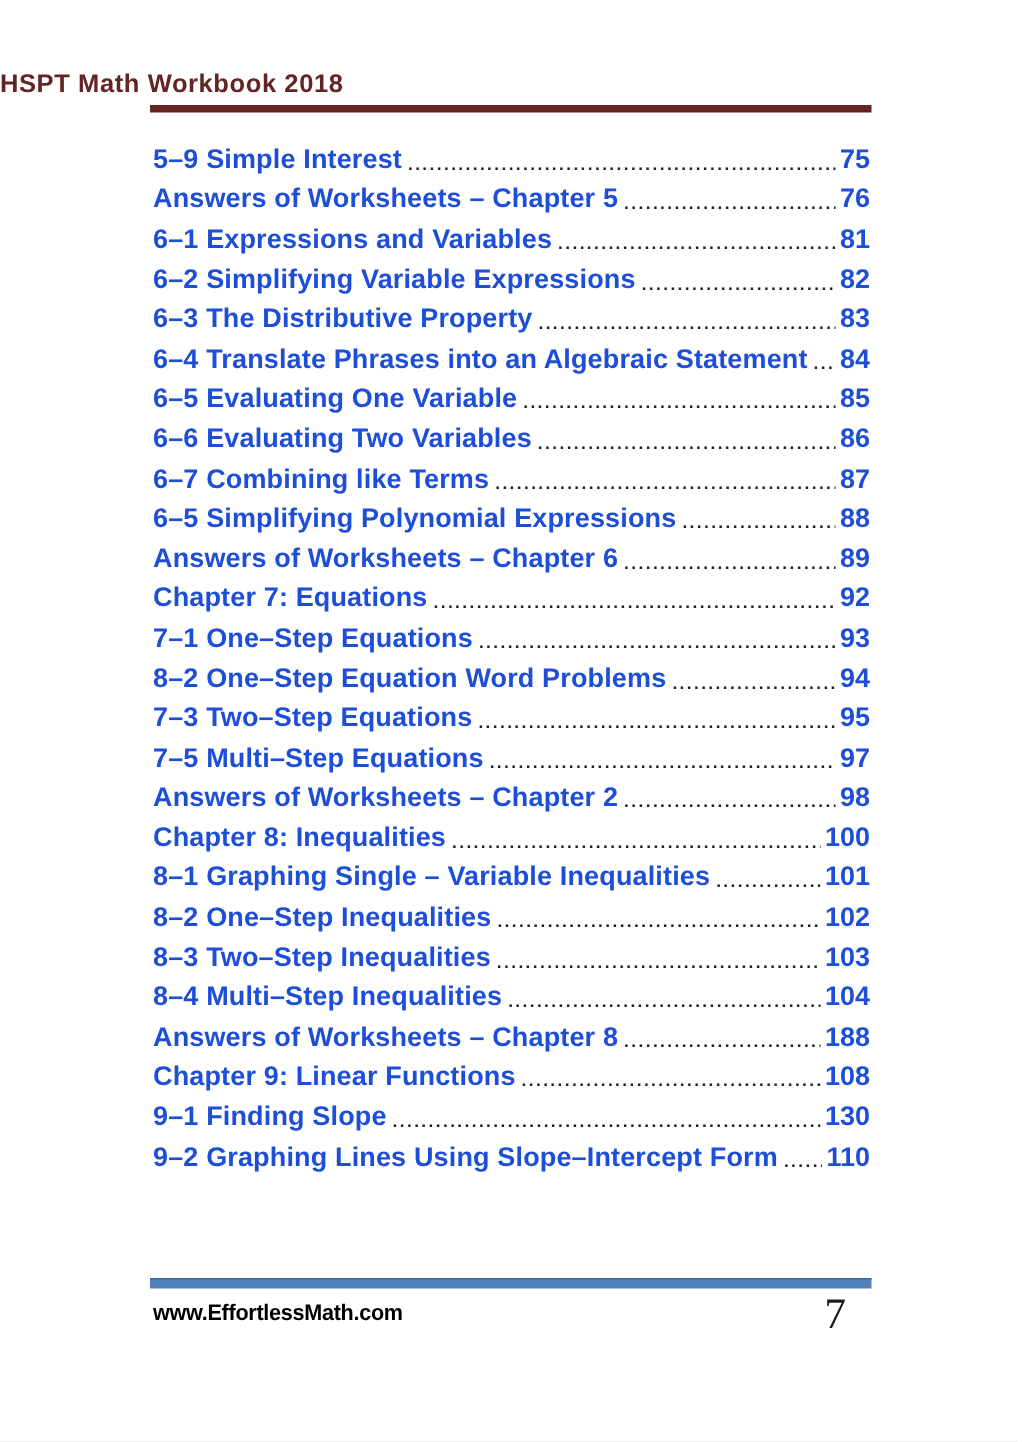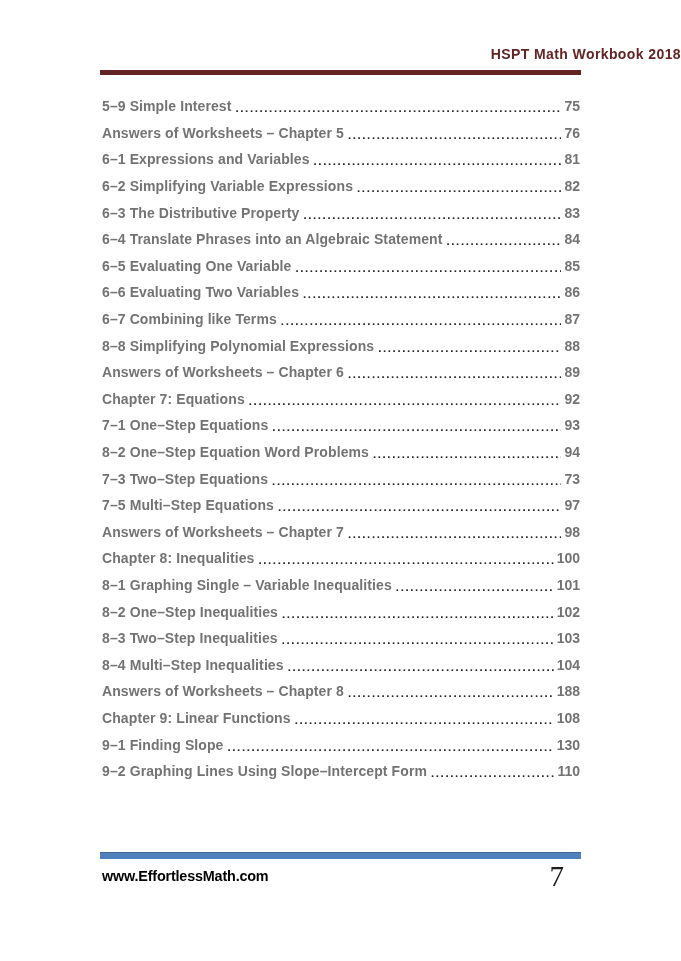--- a/index.html
+++ b/index.html
@@ -14,22 +14,22 @@
     background: #ffffff;
     font-family: "Liberation Sans", sans-serif;
     overflow: hidden;
     margin: 0 auto;
   }
   .header-title {
     position: absolute;
     top: 46px;
     left: 0;
     right: 0;
-    text-align: right;
-    font-size: 14px;
+    text-align: left;
+    font-size: 17px;
     font-weight: bold;
     letter-spacing: 0.4px;
     color: #632423;
   }
   .header-rule {
     position: absolute;
     top: 70px;
     left: 100px;
     width: 481px;
     height: 5px;
@@ -38,23 +38,23 @@
   .toc {
     position: absolute;
     top: 93px;
     left: 102px;
     width: 478px;
   }
   .toc-row {
     height: 26.6px;
     display: flex;
     align-items: center;
-    font-size: 14px;
-    font-weight: bold;
-    color: #737373;
+    font-size: 18px;
+    font-weight: bold;
+    color: #1d4ed8;
     white-space: nowrap;
   }
   .toc-label {
     flex: 0 0 auto;
     letter-spacing: 0.1px;
   }
   .toc-dots {
     flex: 1 1 auto;
     overflow: hidden;
     margin: 0 3px 0 4px;
@@ -157,21 +157,21 @@
         <span class="toc-label">6–6 Evaluating Two Variables</span>
         <span class="toc-dots"></span>
         <span class="toc-page">86</span>
       </div>
       <div class="toc-row">
         <span class="toc-label">6–7 Combining like Terms</span>
         <span class="toc-dots"></span>
         <span class="toc-page">87</span>
       </div>
       <div class="toc-row">
-        <span class="toc-label">8–8 Simplifying Polynomial Expressions</span>
+        <span class="toc-label">6–5 Simplifying Polynomial Expressions</span>
         <span class="toc-dots"></span>
         <span class="toc-page">88</span>
       </div>
       <div class="toc-row">
         <span class="toc-label">Answers of Worksheets – Chapter 6</span>
         <span class="toc-dots"></span>
         <span class="toc-page">89</span>
       </div>
       <div class="toc-row">
         <span class="toc-label">Chapter 7: Equations</span>
@@ -184,29 +184,29 @@
         <span class="toc-page">93</span>
       </div>
       <div class="toc-row">
         <span class="toc-label">8–2 One–Step Equation Word Problems</span>
         <span class="toc-dots"></span>
         <span class="toc-page">94</span>
       </div>
       <div class="toc-row">
         <span class="toc-label">7–3 Two–Step Equations</span>
         <span class="toc-dots"></span>
-        <span class="toc-page">73</span>
+        <span class="toc-page">95</span>
       </div>
       <div class="toc-row">
         <span class="toc-label">7–5 Multi–Step Equations</span>
         <span class="toc-dots"></span>
         <span class="toc-page">97</span>
       </div>
       <div class="toc-row">
-        <span class="toc-label">Answers of Worksheets – Chapter 7</span>
+        <span class="toc-label">Answers of Worksheets – Chapter 2</span>
         <span class="toc-dots"></span>
         <span class="toc-page">98</span>
       </div>
       <div class="toc-row">
         <span class="toc-label">Chapter 8: Inequalities</span>
         <span class="toc-dots"></span>
         <span class="toc-page">100</span>
       </div>
       <div class="toc-row">
         <span class="toc-label">8–1 Graphing Single – Variable Inequalities</span>

